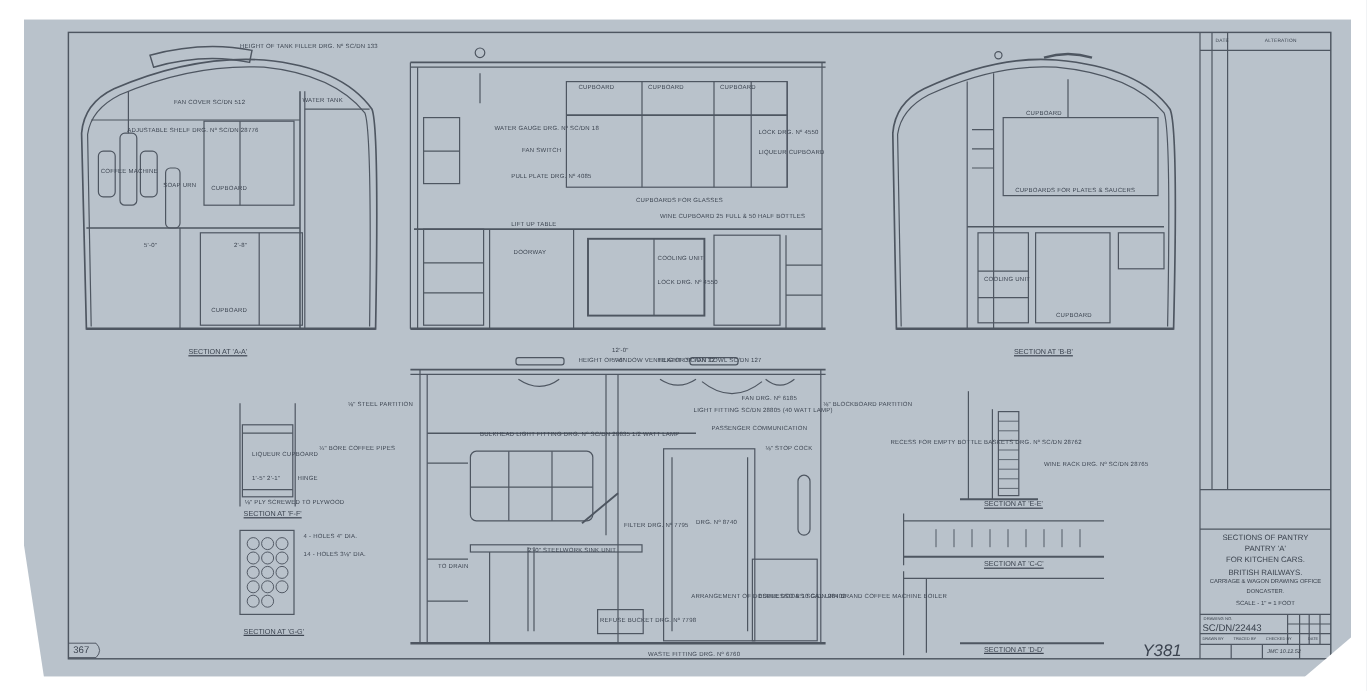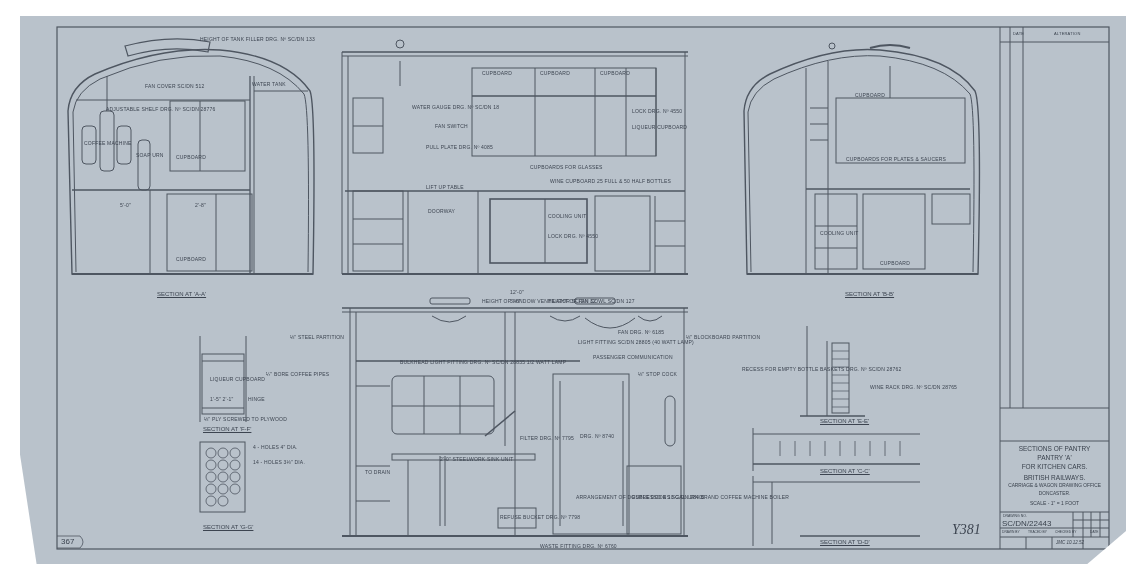--- a/index.html
+++ b/index.html
@@ -291,14 +291,14 @@
   <div class="tb" style="left:980px;top:484px;width:109px;font-size:5px;">SCALE - 1" = 1 FOOT</div>
   <div class="tb" style="left:983px;top:498px;font-size:3.5px;">DRAWING NO.</div>
   <div class="tb" style="left:982px;top:503px;font-size:8px;">SC/DN/22443</div>
   <div class="tb" style="left:982px;top:514px;font-size:3.3px;">DRAWN BY</div>
   <div class="tb" style="left:1008px;top:514px;font-size:3.3px;">TRACED BY</div>
   <div class="tb" style="left:1035px;top:514px;font-size:3.3px;">CHECKED BY</div>
   <div class="tb" style="left:1070px;top:514px;font-size:3.3px;">DATE</div>
   <div class="tb" style="left:1036px;top:524px;font-size:4.5px;font-style:italic;">JMC 10.12.52</div>
 
   <div class="num" style="left:41px;top:521px;">367</div>
-  <div class="num" style="left:932px;top:506px;font-size:14px;font-style:italic;font-family:Liberation Serif, serif;">Y381</div>
+  <div class="num" style="left:932px;top:518px;font-size:14px;font-style:italic;">Y381</div>
 </div>
 
 </body></html>

